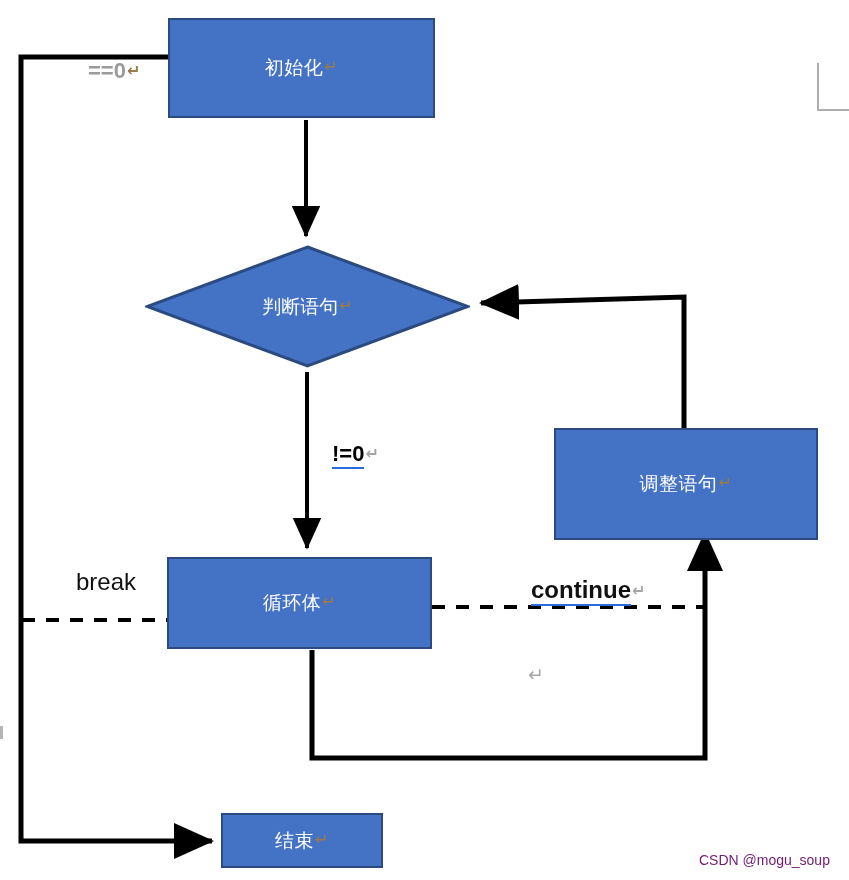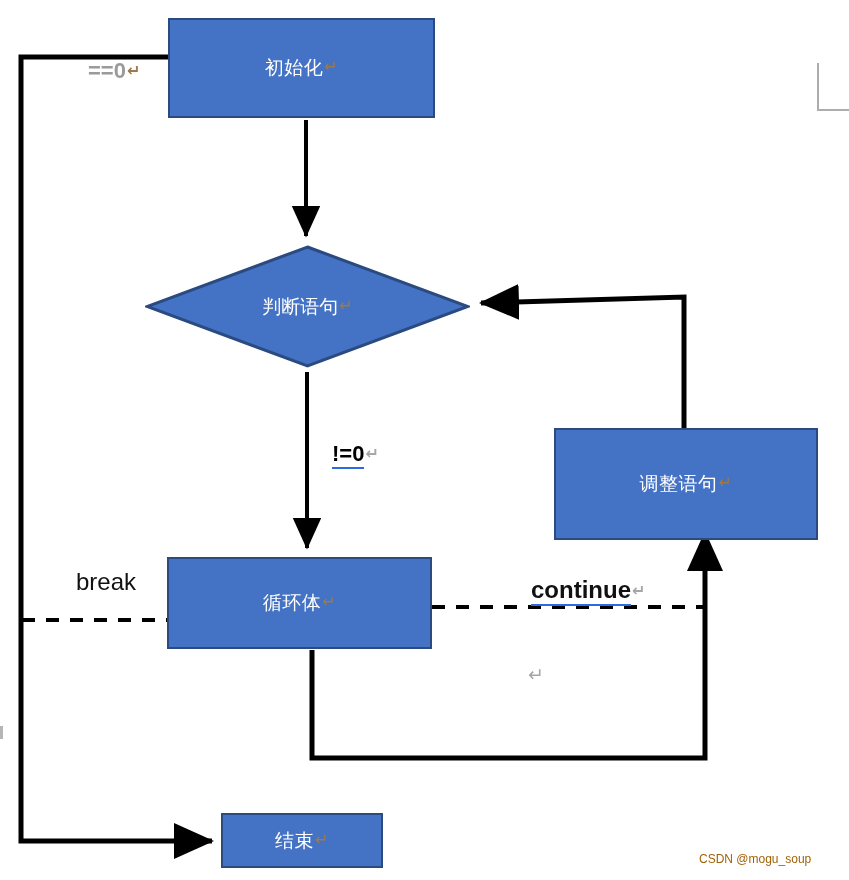--- a/index.html
+++ b/index.html
@@ -128,22 +128,22 @@
     left: 0px;
     top: 726px;
     width: 3px;
     height: 13px;
     background: #b5b5b5;
   }
   #watermark {
     position: absolute;
     left: 699px;
     top: 852px;
-    color: #a16207;
-    font-size: 12px;
+    color: #701a75;
+    font-size: 14px;
     white-space: nowrap;
   }
 </style>
 </head>
 <body>
 
 <div id="canvas">
 
   <svg class="svg-layer" viewBox="0 0 849 880" xmlns="http://www.w3.org/2000/svg">
     <defs>

